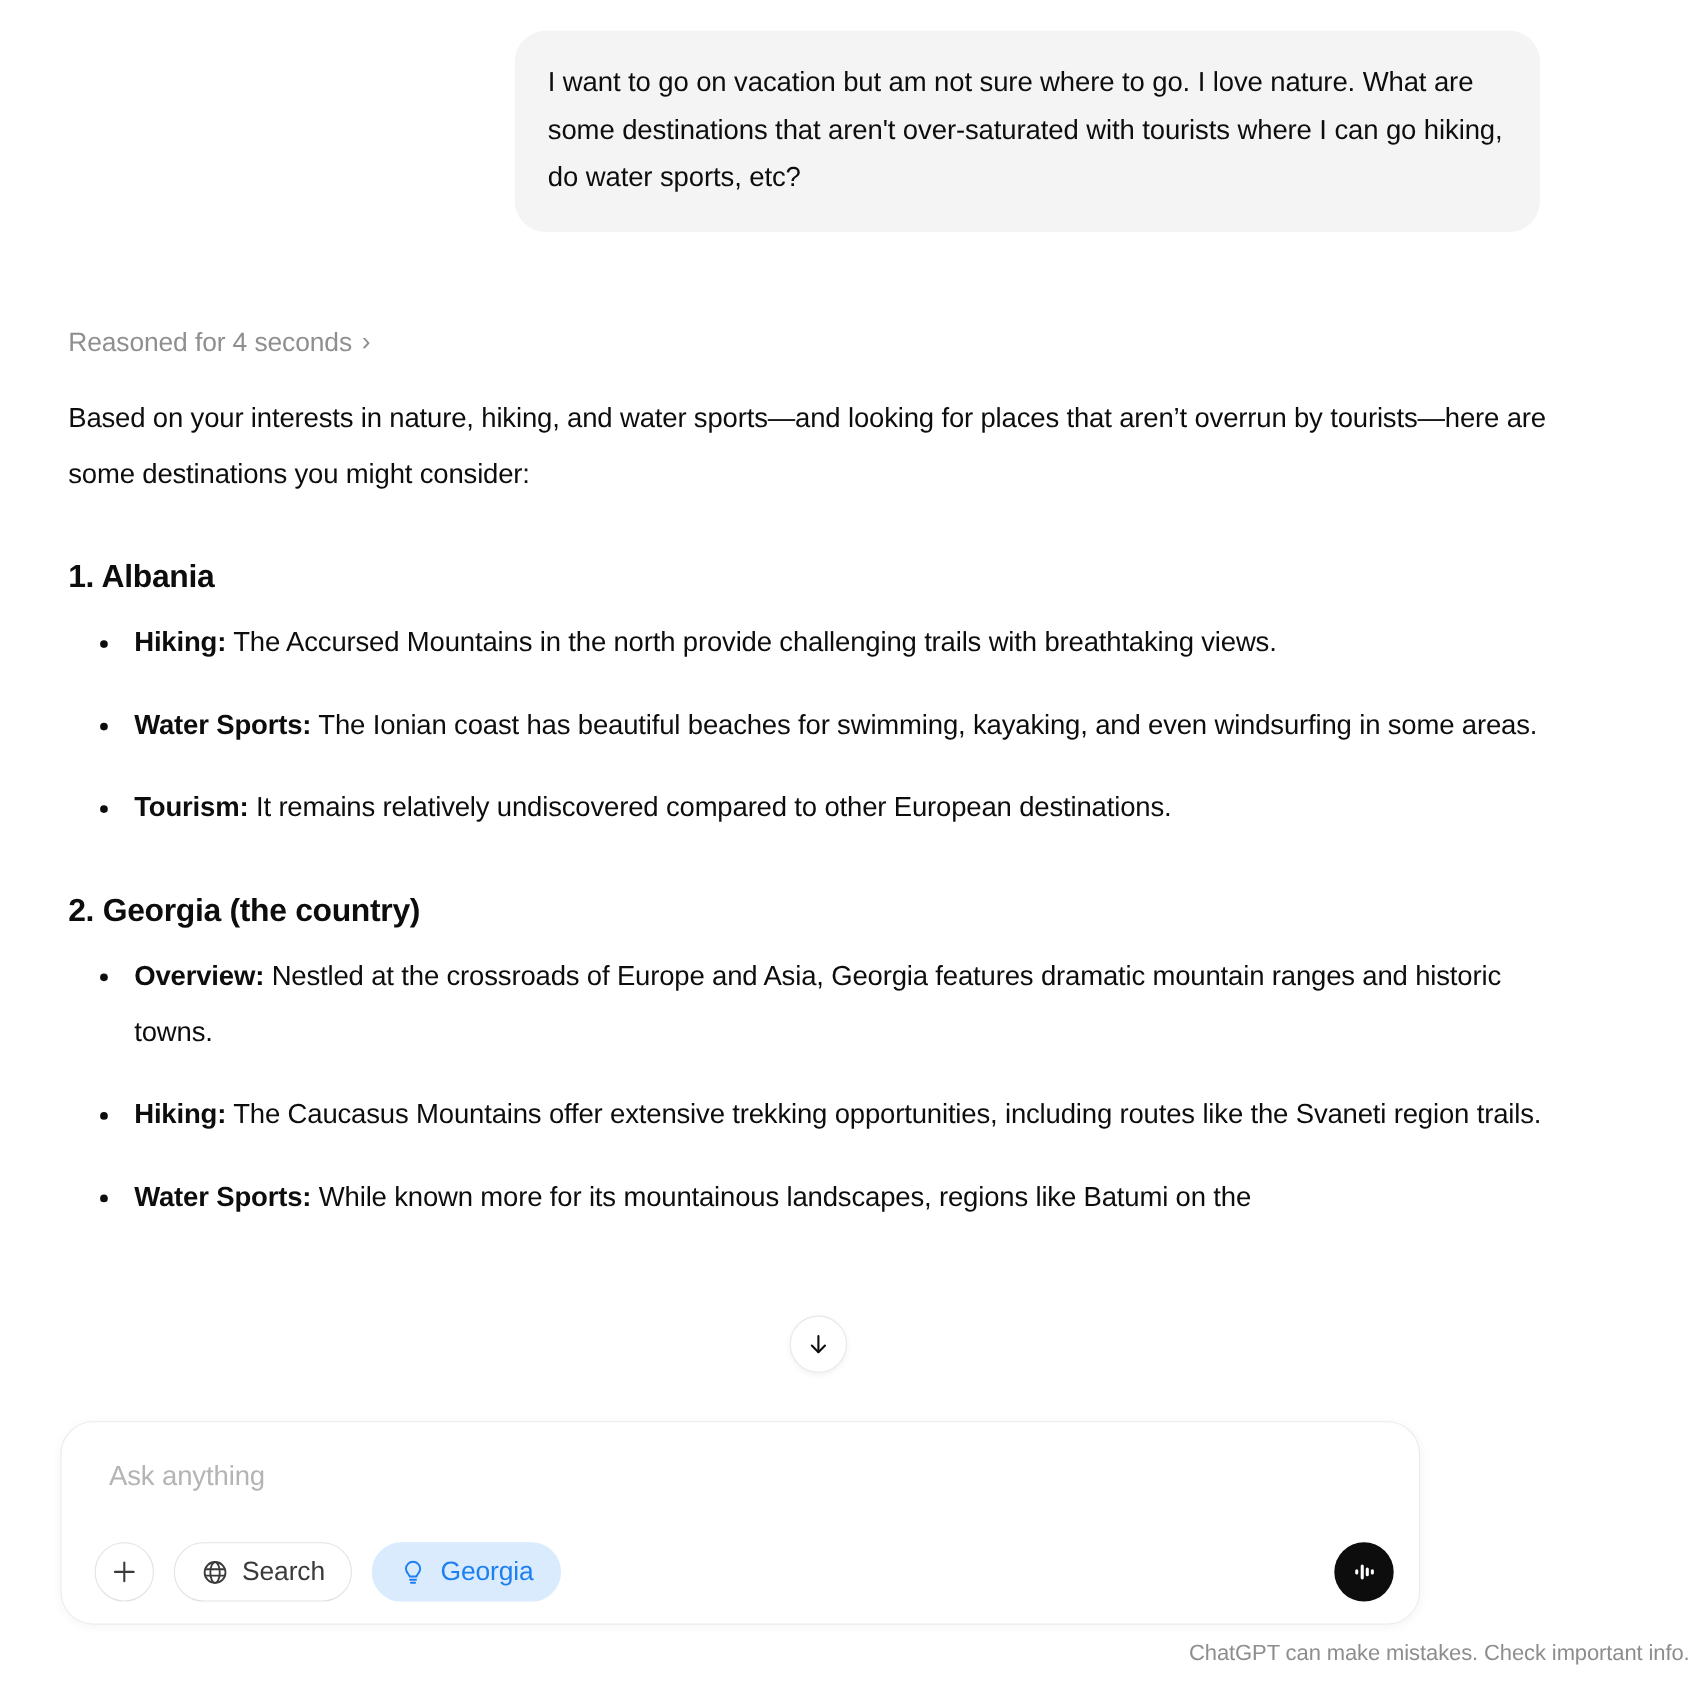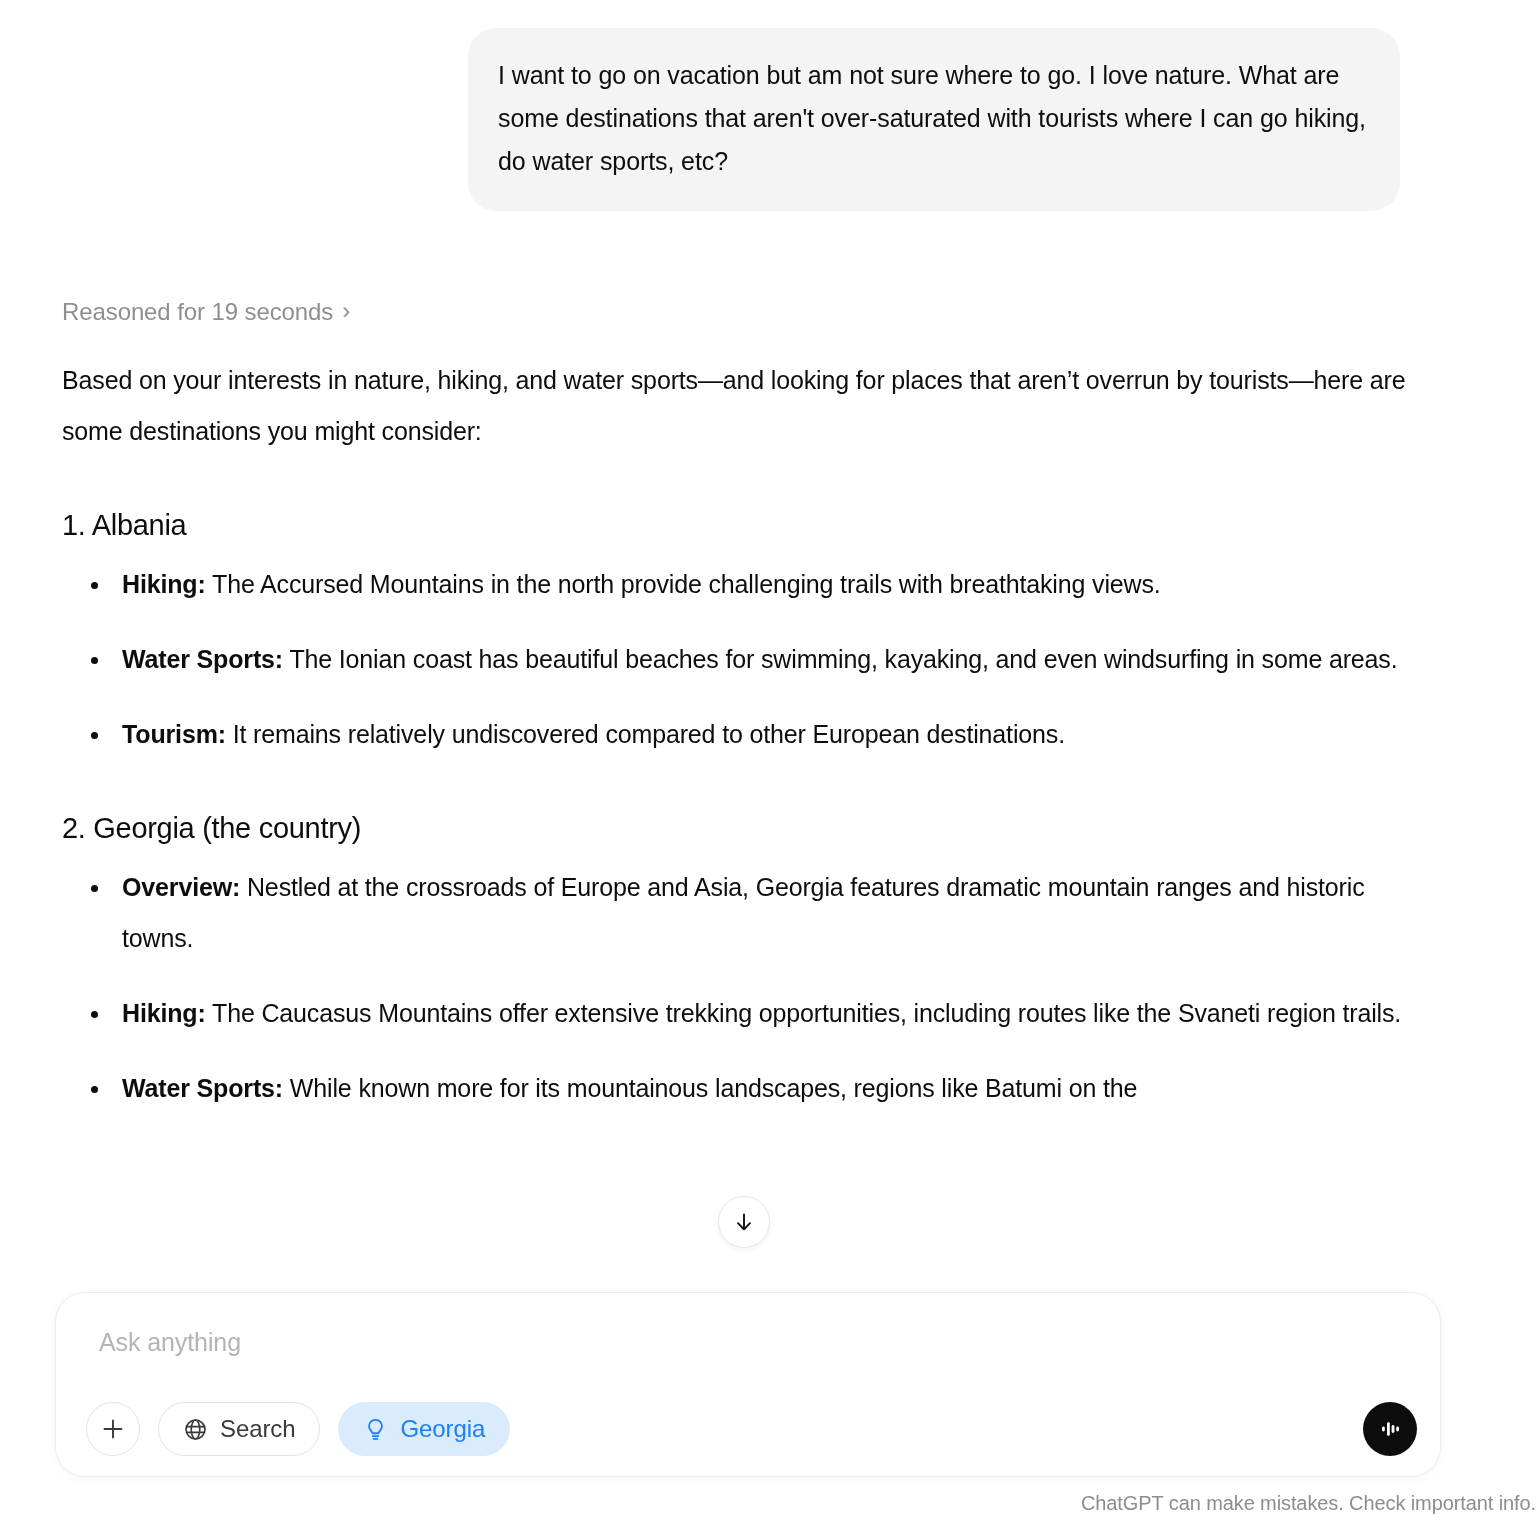--- a/index.html
+++ b/index.html
@@ -76,21 +76,21 @@
     line-height: 51px;
     color: #0d0d0d;
     letter-spacing: -0.15px;
     max-width: 1345px;
   }
 
   h2.section-title {
     margin: 50px 0 0 0;
     font-size: 29px;
     line-height: 36px;
-    font-weight: 400;
+    font-weight: 700;
     letter-spacing: -0.3px;
     color: #0d0d0d;
   }
 
   ul.bullets {
     list-style: none;
     margin: 16px 0 0 0;
     padding: 0;
   }
   ul.bullets > li {
@@ -142,21 +142,21 @@
     top: 1286px;
     width: 1536px;
     height: 245px;
     background: linear-gradient(to bottom, rgba(255,255,255,0) 0px, #ffffff 26px, #ffffff 100%);
     z-index: 8;
   }
   .composer {
     position: absolute;
     left: 55px;
     top: 6px;
-    width: 1386px;
+    width: 1236px;
     height: 185px;
     background: #ffffff;
     border: 1px solid #ececec;
     border-radius: 30px;
     box-shadow: 0 2px 10px rgba(0,0,0,0.045);
   }
   .composer-input {
     position: absolute;
     left: 43px;
     top: 33px;
@@ -247,21 +247,21 @@
 
 <div class="conversation">
 
   <div class="user-row">
     <div class="user-bubble">I want to go on vacation but am not sure where to go. I love nature. What are some destinations that aren't over-saturated with tourists where I can go hiking, do water sports, etc?</div>
   </div>
 
   <div class="assistant">
 
     <div class="reasoned-row">
-      <span>Reasoned for 19 seconds</span>
+      <span>Reasoned for 4 seconds</span>
       <span class="chev">›</span>
     </div>
 
     <p class="intro-para">Based on your interests in nature, hiking, and water sports—and looking for places that aren’t overrun by tourists—here are some destinations you might consider:</p>
 
     
     <h2 class="section-title">1. Albania</h2>
     <ul class="bullets">
       <li>
         <span class="lbl">Hiking:</span><span> The Accursed Mountains in the north provide challenging trails with breathtaking views.</span>

